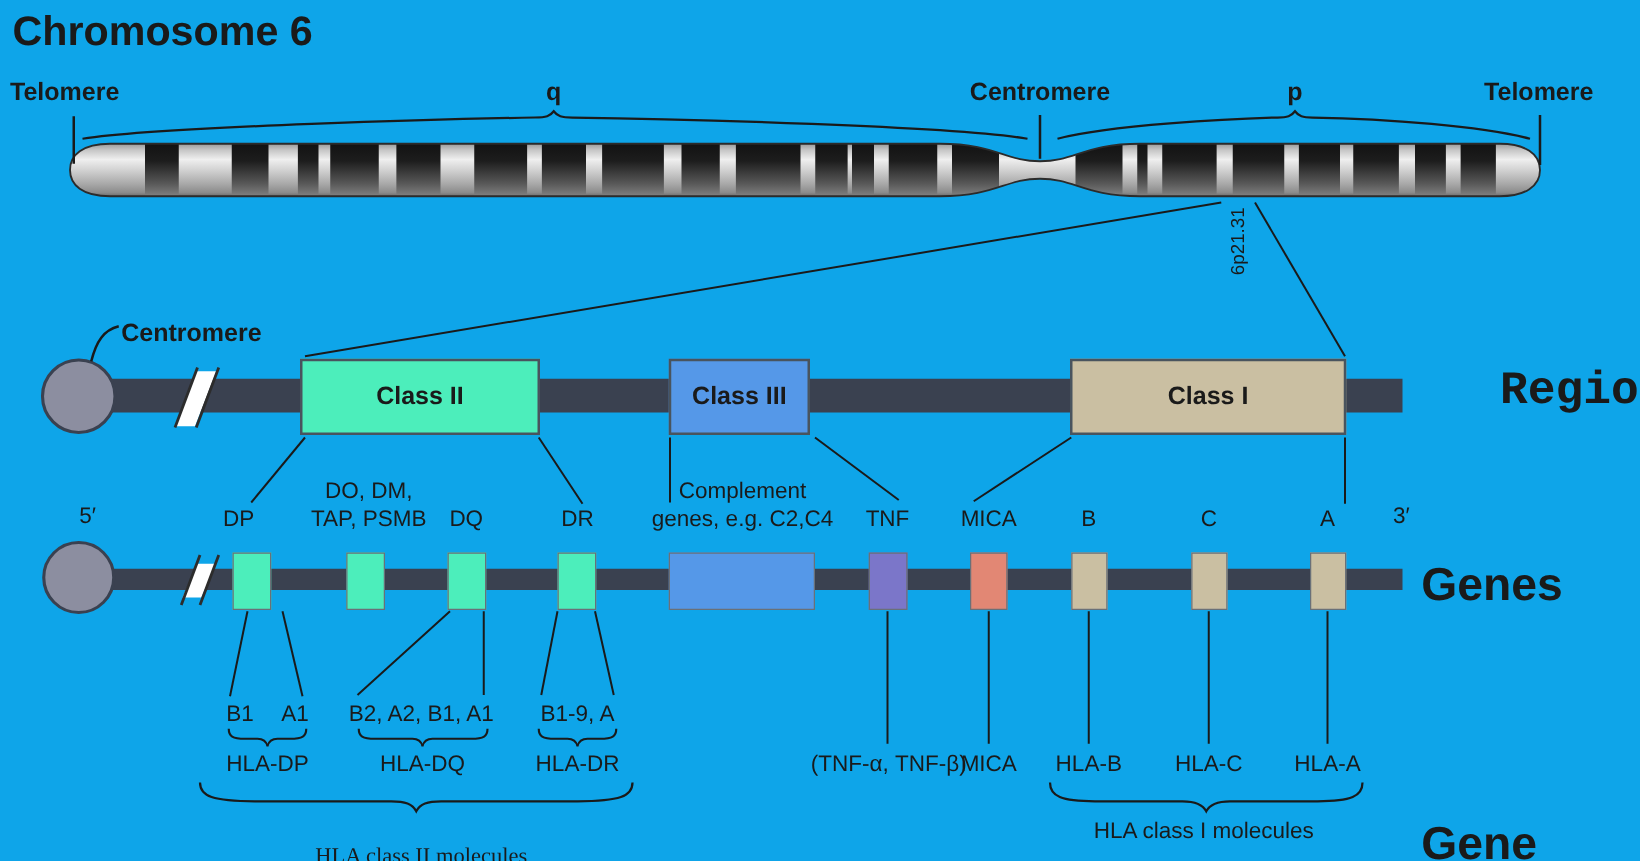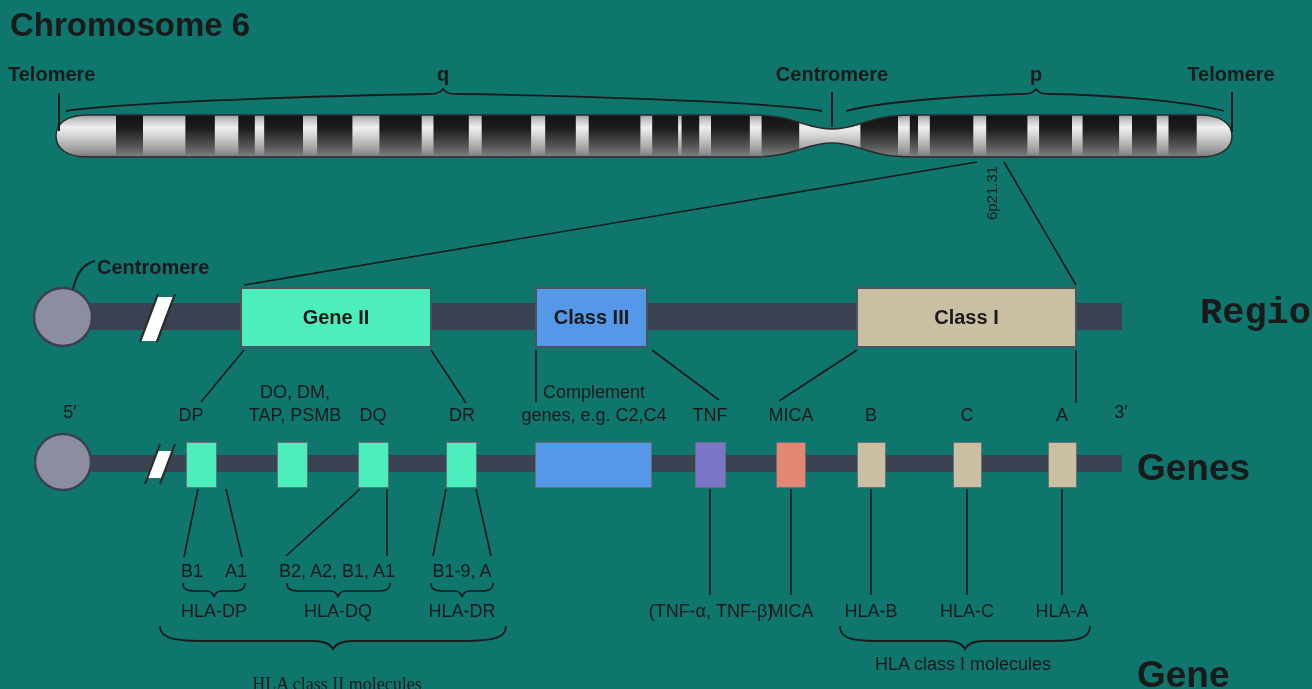--- a/index.html
+++ b/index.html
@@ -1,17 +1,17 @@
 <!DOCTYPE html>
 <html style="--bar: #3a4150; --centromere_circle: #8c8ea0; --class2: #4ceebb; --class3: #5598e8; --class1: #cabfa2; --tnf: #7b76c9; --mica: #e28774;"><head>
 <meta charset="utf-8">
 <style>
   html,body{margin:0;padding:0;background:#ffffff;}
   #canvas{
-    position:relative;width:1312px;height:689px;background:#0f766e;overflow:hidden;
+    position:relative;width:1312px;height:689px;background:#0ea5e9;overflow:hidden;
     font-family:"Liberation Sans",sans-serif;color:#1a1a1a;
   }
   .abs{position:absolute;}
   .ctr{transform:translateX(-50%);text-align:center;}
   .lbl{font-size:18px;line-height:22px;white-space:pre;}
   .lbl-b{font-size:20px;font-weight:700;line-height:24px;white-space:nowrap;}
   .row-label{font-size:37px;font-weight:700;line-height:43px;white-space:pre;}
   .title{font-size:33px;font-weight:700;}
   .rbox{
     position:absolute;display:flex;align-items:center;justify-content:center;
@@ -155,21 +155,21 @@
 
   <div class="abs lbl-b" style="left:8px;top:62px;">Telomere</div>
   <div class="abs lbl-b ctr" style="left:443px;top:62px;">q</div>
   <div class="abs lbl-b ctr" style="left:832px;top:62px;">Centromere</div>
   <div class="abs lbl-b ctr" style="left:1036px;top:62px;">p</div>
   <div class="abs lbl-b ctr" style="left:1231px;top:62px;">Telomere</div>
   <div class="abs rot" style="left:991px;top:193px;">6p21.31</div>
 
   <div class="abs lbl-b" style="left:97px;top:255px;">Centromere</div>
   <div class="rbox" style="left:240px;top:287px;width:192px;height:61px;background:var(--class2);">
-    <span>Gene II</span>
+    <span>Class II</span>
   </div>
   <div class="rbox" style="left:535px;top:287px;width:113px;height:61px;background:var(--class3);">
     <span>Class III</span>
   </div>
   <div class="rbox" style="left:856px;top:287px;width:221px;height:61px;background:var(--class1);">
     <span>Class I</span>
   </div>
   <div class="abs row-label" style="left:1200px;top:292px;font-family:Liberation Mono, monospace;">Regions</div>
 
   <div class="abs lbl ctr" style="left:70px;top:401px;">5′</div>

